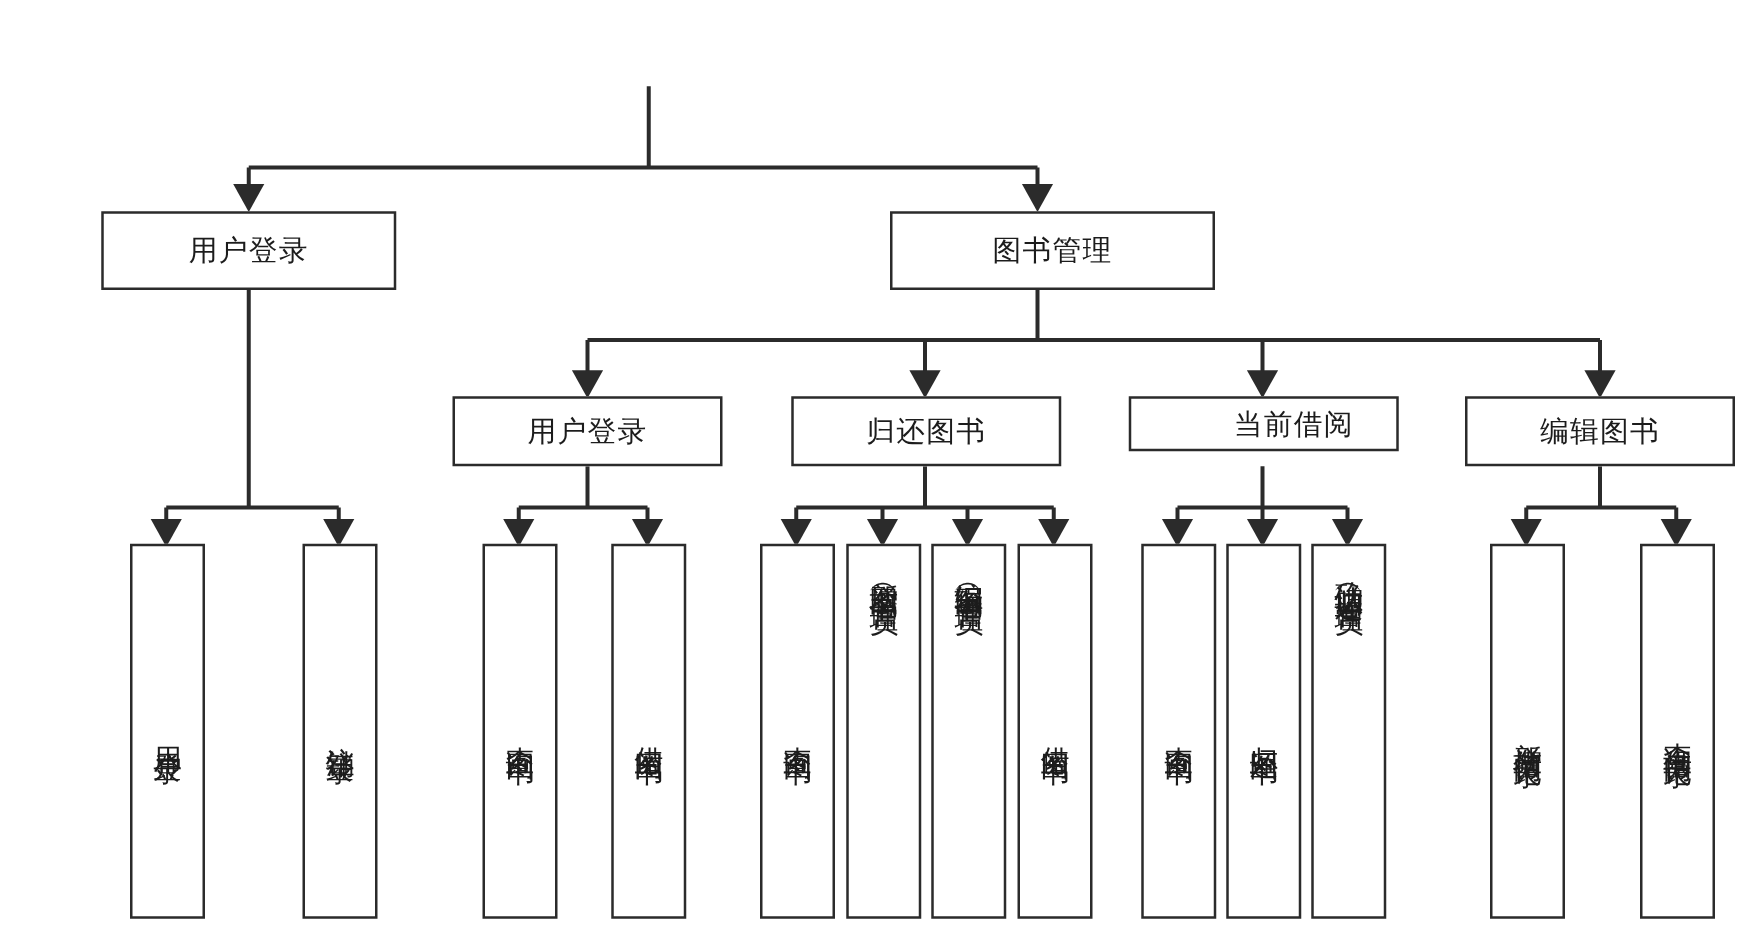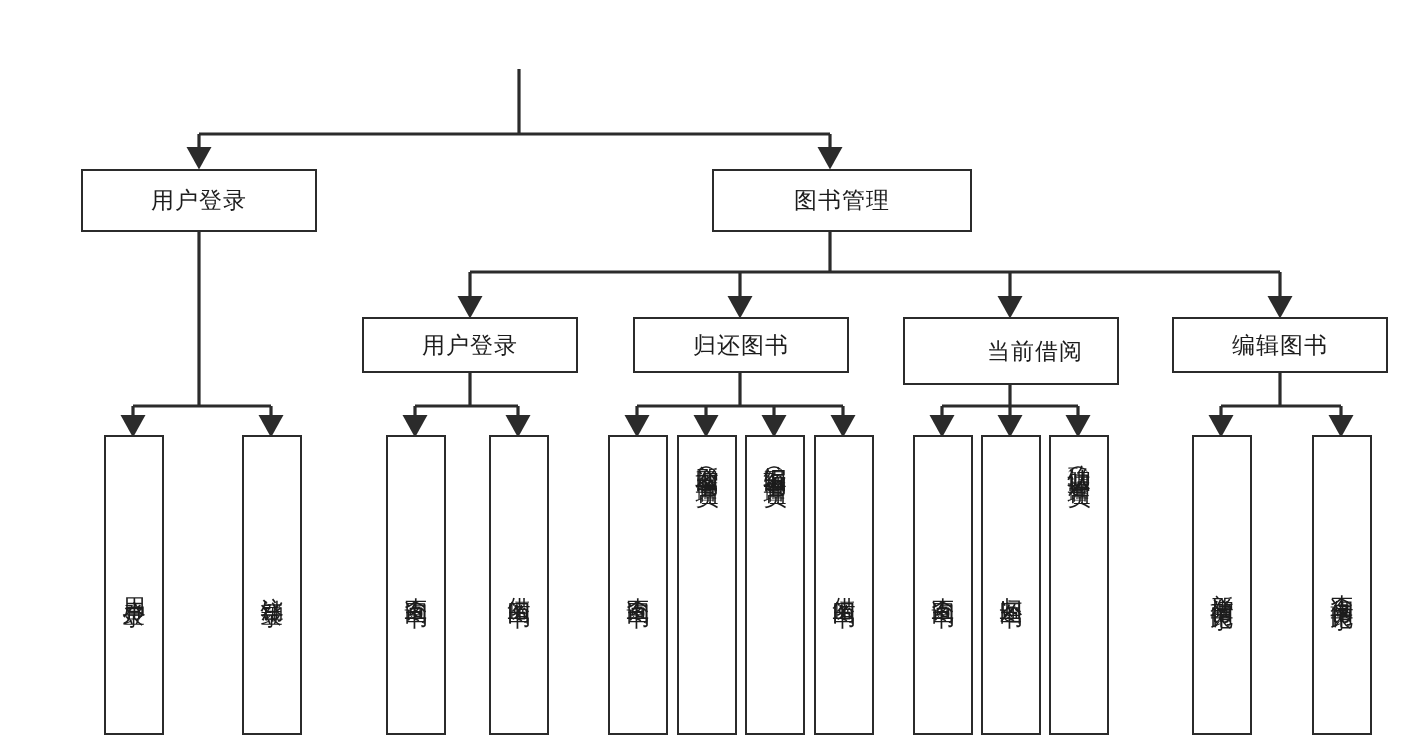--- a/index.html
+++ b/index.html
@@ -161,21 +161,21 @@
   </div>
 
   <div class="node-box" style="left:362px; top:317px; width:216px; height:56px;">
     <span class="node-label-h">用户登录</span>
   </div>
 
   <div class="node-box" style="left:633px; top:317px; width:216px; height:56px;">
     <span class="node-label-h">归还图书</span>
   </div>
 
-  <div class="node-box" style="left:903px; top:317px; width:216px; height:68px;padding-left:48px;">
+  <div class="node-box" style="left:903px; top:317px; width:216px; height:44px;padding-left:48px;">
     <span class="node-label-h">当前借阅</span>
   </div>
 
   <div class="node-box" style="left:1172px; top:317px; width:216px; height:56px;">
     <span class="node-label-h">编辑图书</span>
   </div>
 
   <div class="leaf-box leaf-center" style="left:104px; top:435px; width:60px; height:300px;">
     <div class="leaf-inner">
       <span class="vtext">用户登录</span>

